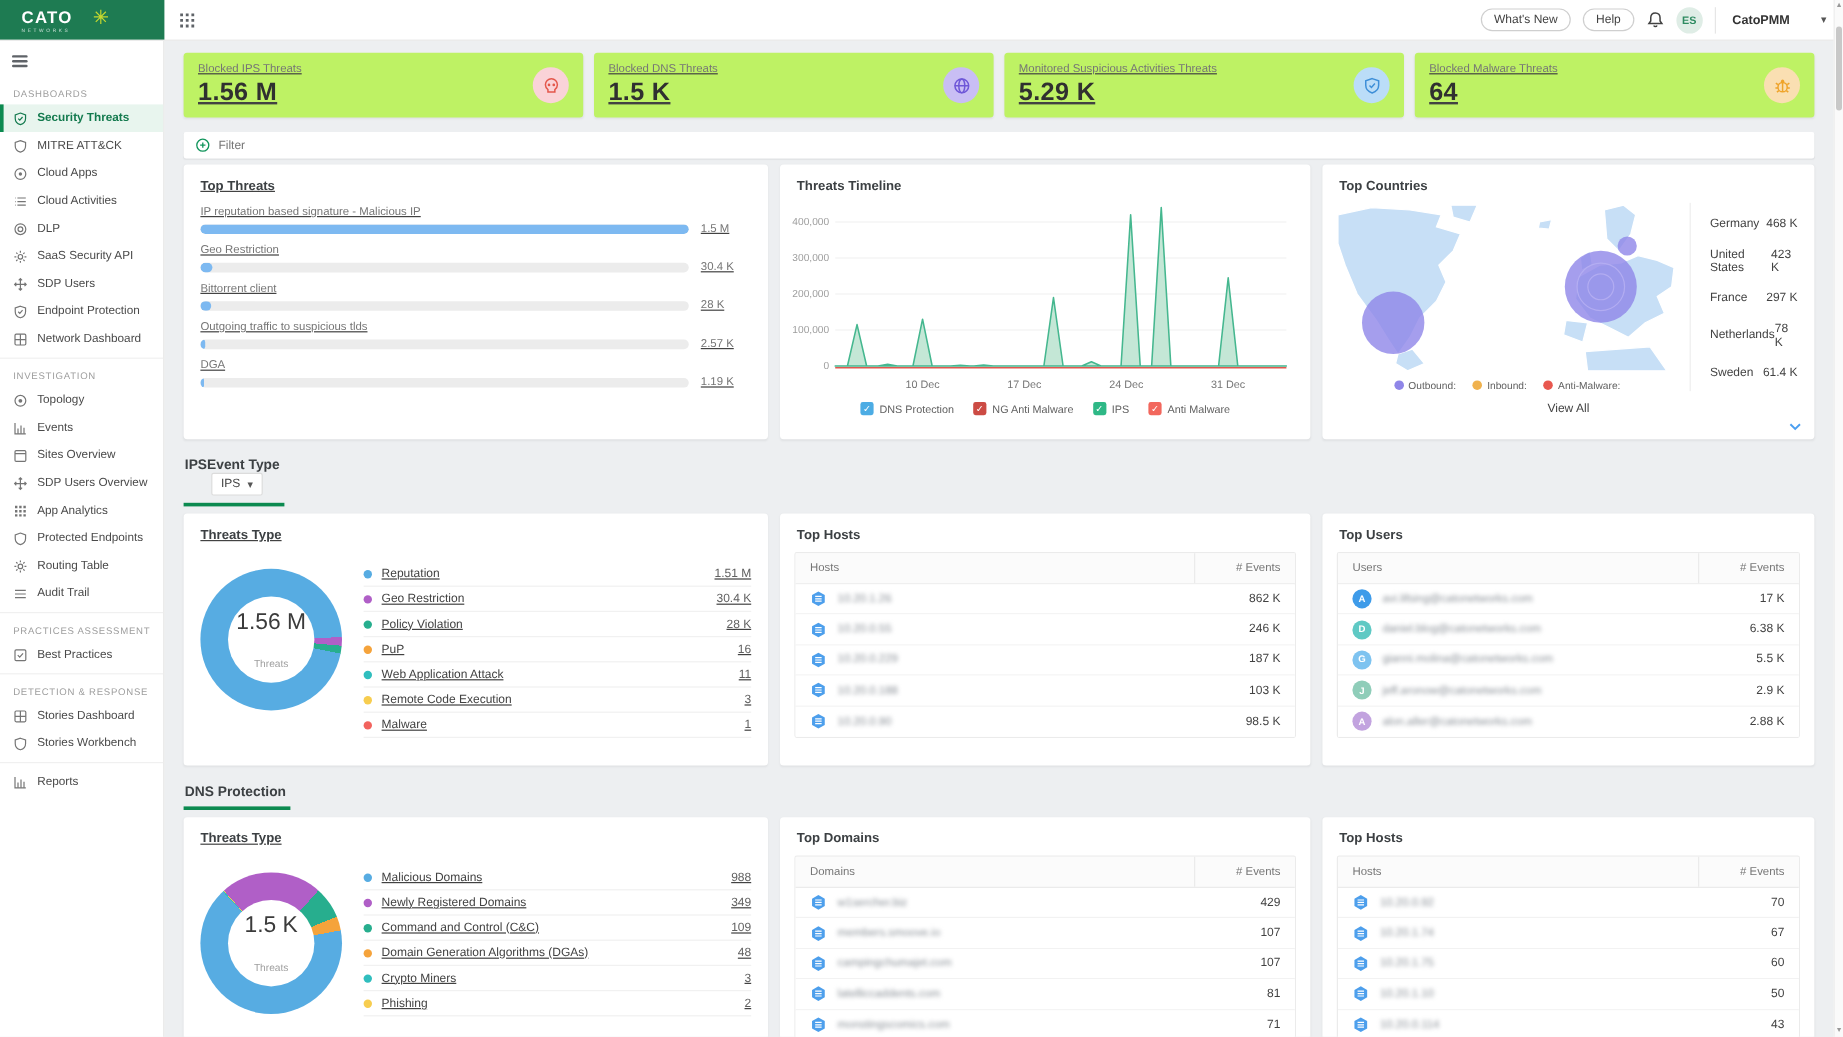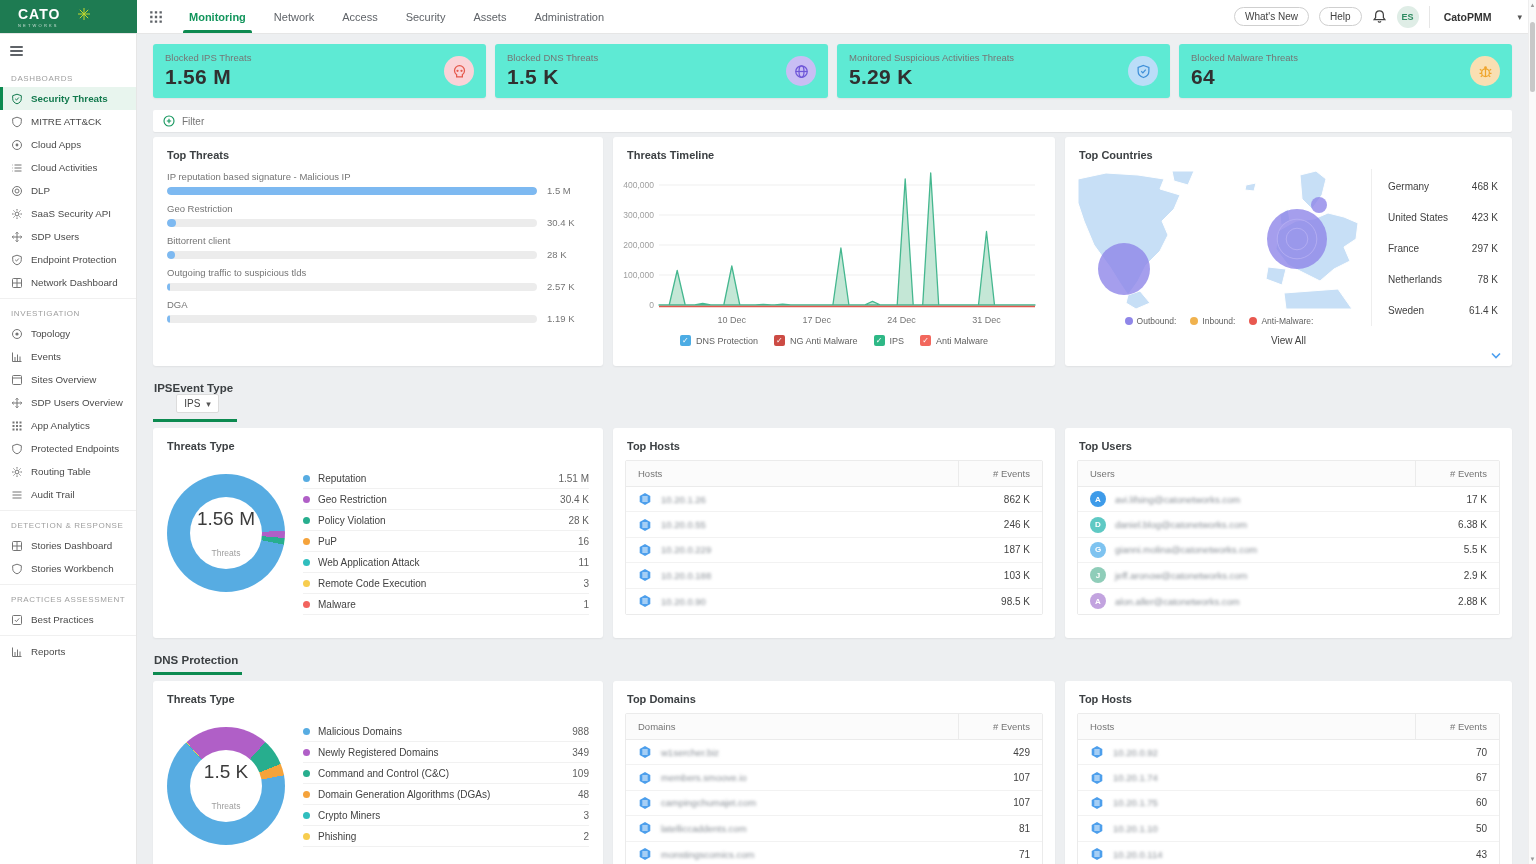--- a/index.html
+++ b/index.html
@@ -39,34 +39,34 @@
   .side-item .si-ic { width:12px; height:12px; color:#757575; flex:0 0 12px; display:flex; }
   .side-item span.lbl { font-size:9.8px; white-space:nowrap; }
   .side-item.active { background:#E8F5EE; }
   .side-item.active::before { content:""; position:absolute; left:0; top:0; bottom:0; width:3px; background:#0C8A50; }
   .side-item.active span.lbl, .side-item.active .si-ic { color:#137A4E; font-weight:bold; }
   .side-footer { border-top:1px solid #f0f0f0; margin-top:5px; padding-top:4px; }
 
   
   .main { position:absolute; left:137px; top:34px; right:8px; bottom:0; background:#EDEFF1; padding:10px 16px 0 16px; overflow:hidden; }
   .kpi-row { display:flex; gap:9px; }
-  .kpi { flex:1; background:#5eead4; border-radius:3px; box-shadow:0 1px 2px rgba(0,0,0,.06); height:54px; padding:8px 12px; position:relative; }
+  .kpi { flex:1; background:#bef264; border-radius:3px; box-shadow:0 1px 2px rgba(0,0,0,.06); height:54px; padding:8px 12px; position:relative;text-decoration:underline; }
   .kpi-label { font-size:9.5px; color:#757575; }
   .kpi-value { font-size:21px; color:#303030; font-weight:bold; margin-top:2px; letter-spacing:.3px; }
   .kpi-ic { position:absolute; right:12px; top:50%; transform:translateY(-50%); width:30px; height:30px; border-radius:50%;
     display:flex; align-items:center; justify-content:center; }
 
   .filter-bar { margin-top:12px; background:#fff; border-radius:2px; height:22px; display:flex; align-items:center; gap:7px;
     padding:0 10px; box-shadow:0 1px 1px rgba(0,0,0,.05); cursor:pointer; }
   .filter-bar span { color:#757575; font-size:10px; }
 
   .row { display:flex; gap:10px; margin-top:6px; align-items:flex-start; }
   .row1 { margin-top:5px; }
   .card { background:#fff; border-radius:3px; box-shadow:0 1px 2px rgba(0,0,0,.06); position:relative; }
-  .col-a { width:450px; } .col-b { width:442px; } .col-c { flex:1; }
+  .col-a { width:487px;text-decoration:underline; } .col-b { width:442px; } .col-c { flex:1; }
   .card h3 { font-size:11px; font-weight:bold; color:#3c4043; padding:12px 14px 0 14px; }
   .row1 .card { height:229px; }
   .row2 .card { height:210px; }
   .row3 .card { height:193px; }
   .row3 .card.tall { height:212px; }
 
   
   .bars-wrap { padding:10px 14px 0 14px; }
   .bar-row { margin-bottom:7px; }
   .bar-label { font-size:9.5px; color:#757575; margin-bottom:3px; }
@@ -151,28 +151,20 @@
           </svg>
       </span>
     </div>
     <div class="logo-sub">NETWORKS</div>
   </div>
   <div class="appgrid">
     <svg width="14" height="14" viewBox="0 0 12 12">
         <path fill="currentColor" d="M1 1h2v2H1zM5 1h2v2H5zM9 1h2v2H9zM1 5h2v2H1zM5 5h2v2H5zM9 5h2v2H9zM1 9h2v2H1zM5 9h2v2H5zM9 9h2v2H9z"></path>
       </svg>
   </div>
-  <nav class="navtabs" id="navtabs">
-      <div class="navtab active">Monitoring</div>
-      <div class="navtab">Network</div>
-      <div class="navtab">Access</div>
-      <div class="navtab">Security</div>
-      <div class="navtab">Assets</div>
-      <div class="navtab">Administration</div>
-    </nav>
   <div class="top-right">
     <button class="pill">What's New</button>
     <button class="pill">Help</button>
     <span class="bell">
       <svg width="15" height="15" viewBox="0 0 12 12" fill="none" stroke="currentColor" stroke-width="1">
           <path d="M6 1.4c-2 0-3.1 1.5-3.1 3.3v2.1L1.7 8.5h8.6L9.1 6.8V4.7C9.1 2.9 8 1.4 6 1.4z"></path>
           <path d="M4.9 9.8a1.2 1.2 0 0 0 2.2 0"></path>
         </svg>
     </span>
     <span class="avatar-es">ES</span>
@@ -340,49 +332,49 @@
         <div class="side-item">
           <span class="si-ic">
             <svg width="12" height="12" viewBox="0 0 12 12" fill="none" stroke="currentColor" stroke-width="1">
               <path d="M1.5 3h9M1.5 6h9M1.5 9h9"></path>
             </svg>
           </span>
           <span class="lbl">Audit Trail</span>
         </div>
       </div>
       <div class="side-section">
+        <div class="side-title">PRACTICES ASSESSMENT</div>
+        <div class="side-item">
+          <span class="si-ic">
+            <svg width="12" height="12" viewBox="0 0 12 12" fill="none" stroke="currentColor" stroke-width="1">
+              <rect x="1.5" y="1.5" width="9" height="9" rx="1"></rect>
+              <path d="M3.8 6l1.6 1.6 2.8-3.2"></path>
+            </svg>
+          </span>
+          <span class="lbl">Best Practices</span>
+        </div>
+      </div>
+      <div class="side-section">
         <div class="side-title">DETECTION &amp; RESPONSE</div>
         <div class="side-item">
           <span class="si-ic">
             <svg width="12" height="12" viewBox="0 0 12 12" fill="none" stroke="currentColor" stroke-width="1">
               <rect x="1.5" y="1.5" width="9" height="9" rx="1"></rect>
               <path d="M6 1.5v9M1.5 6h9"></path>
             </svg>
           </span>
           <span class="lbl">Stories Dashboard</span>
         </div>
         <div class="side-item">
           <span class="si-ic">
             <svg width="12" height="12" viewBox="0 0 12 12" fill="none" stroke="currentColor" stroke-width="1">
               <path d="M6 1.2l4.3 1.5v3c0 2.5-1.7 4.3-4.3 5.1C3.4 10 1.7 8.2 1.7 5.7v-3z"></path>
             </svg>
           </span>
           <span class="lbl">Stories Workbench</span>
-        </div>
-      </div>
-      <div class="side-section">
-        <div class="side-title">PRACTICES ASSESSMENT</div>
-        <div class="side-item">
-          <span class="si-ic">
-            <svg width="12" height="12" viewBox="0 0 12 12" fill="none" stroke="currentColor" stroke-width="1">
-              <rect x="1.5" y="1.5" width="9" height="9" rx="1"></rect>
-              <path d="M3.8 6l1.6 1.6 2.8-3.2"></path>
-            </svg>
-          </span>
-          <span class="lbl">Best Practices</span>
         </div>
       </div>
       <div class="side-section side-footer">
         <div class="side-item">
           <span class="si-ic">
             <svg width="12" height="12" viewBox="0 0 12 12" fill="none" stroke="currentColor" stroke-width="1">
               <path d="M1.5 1.5v9h9"></path>
               <path d="M4 10.5V6M6.5 10.5V3.5M9 10.5V5.5"></path>
             </svg>
           </span>

